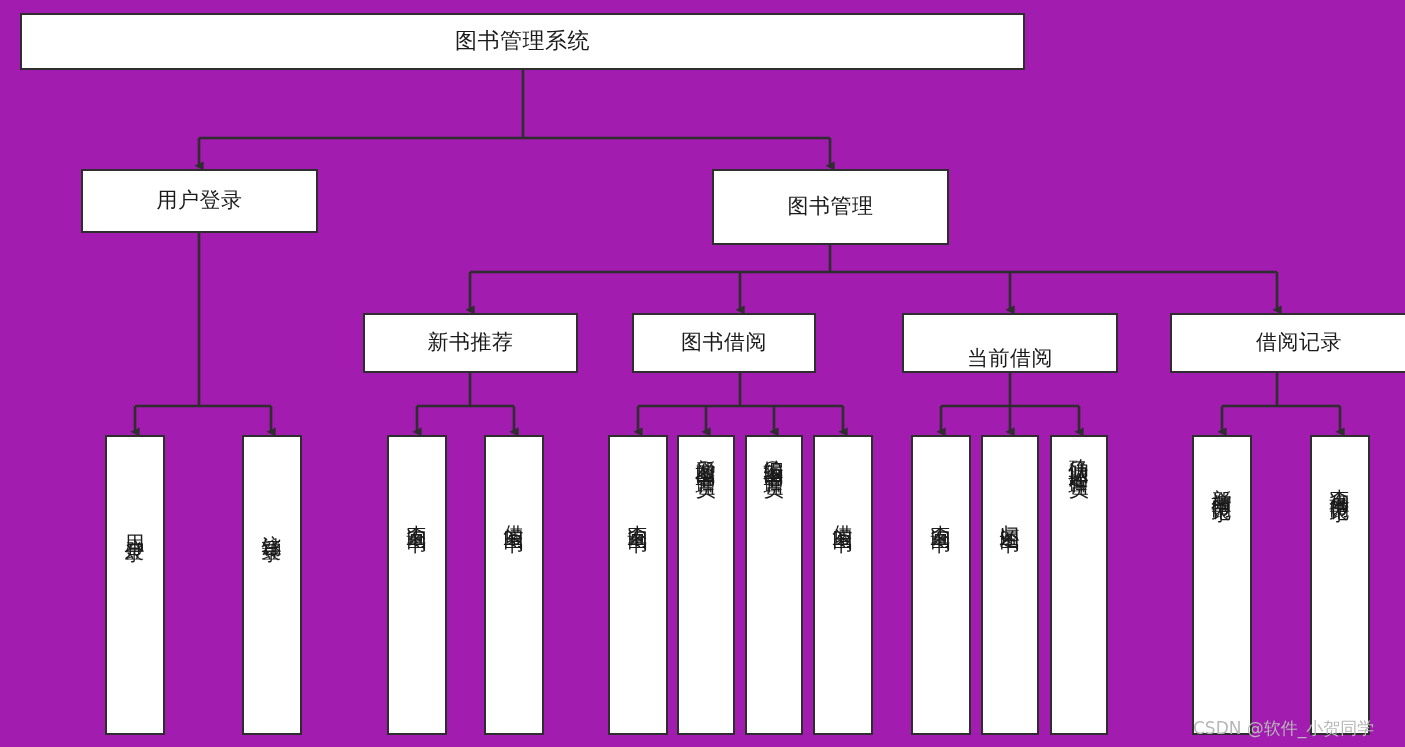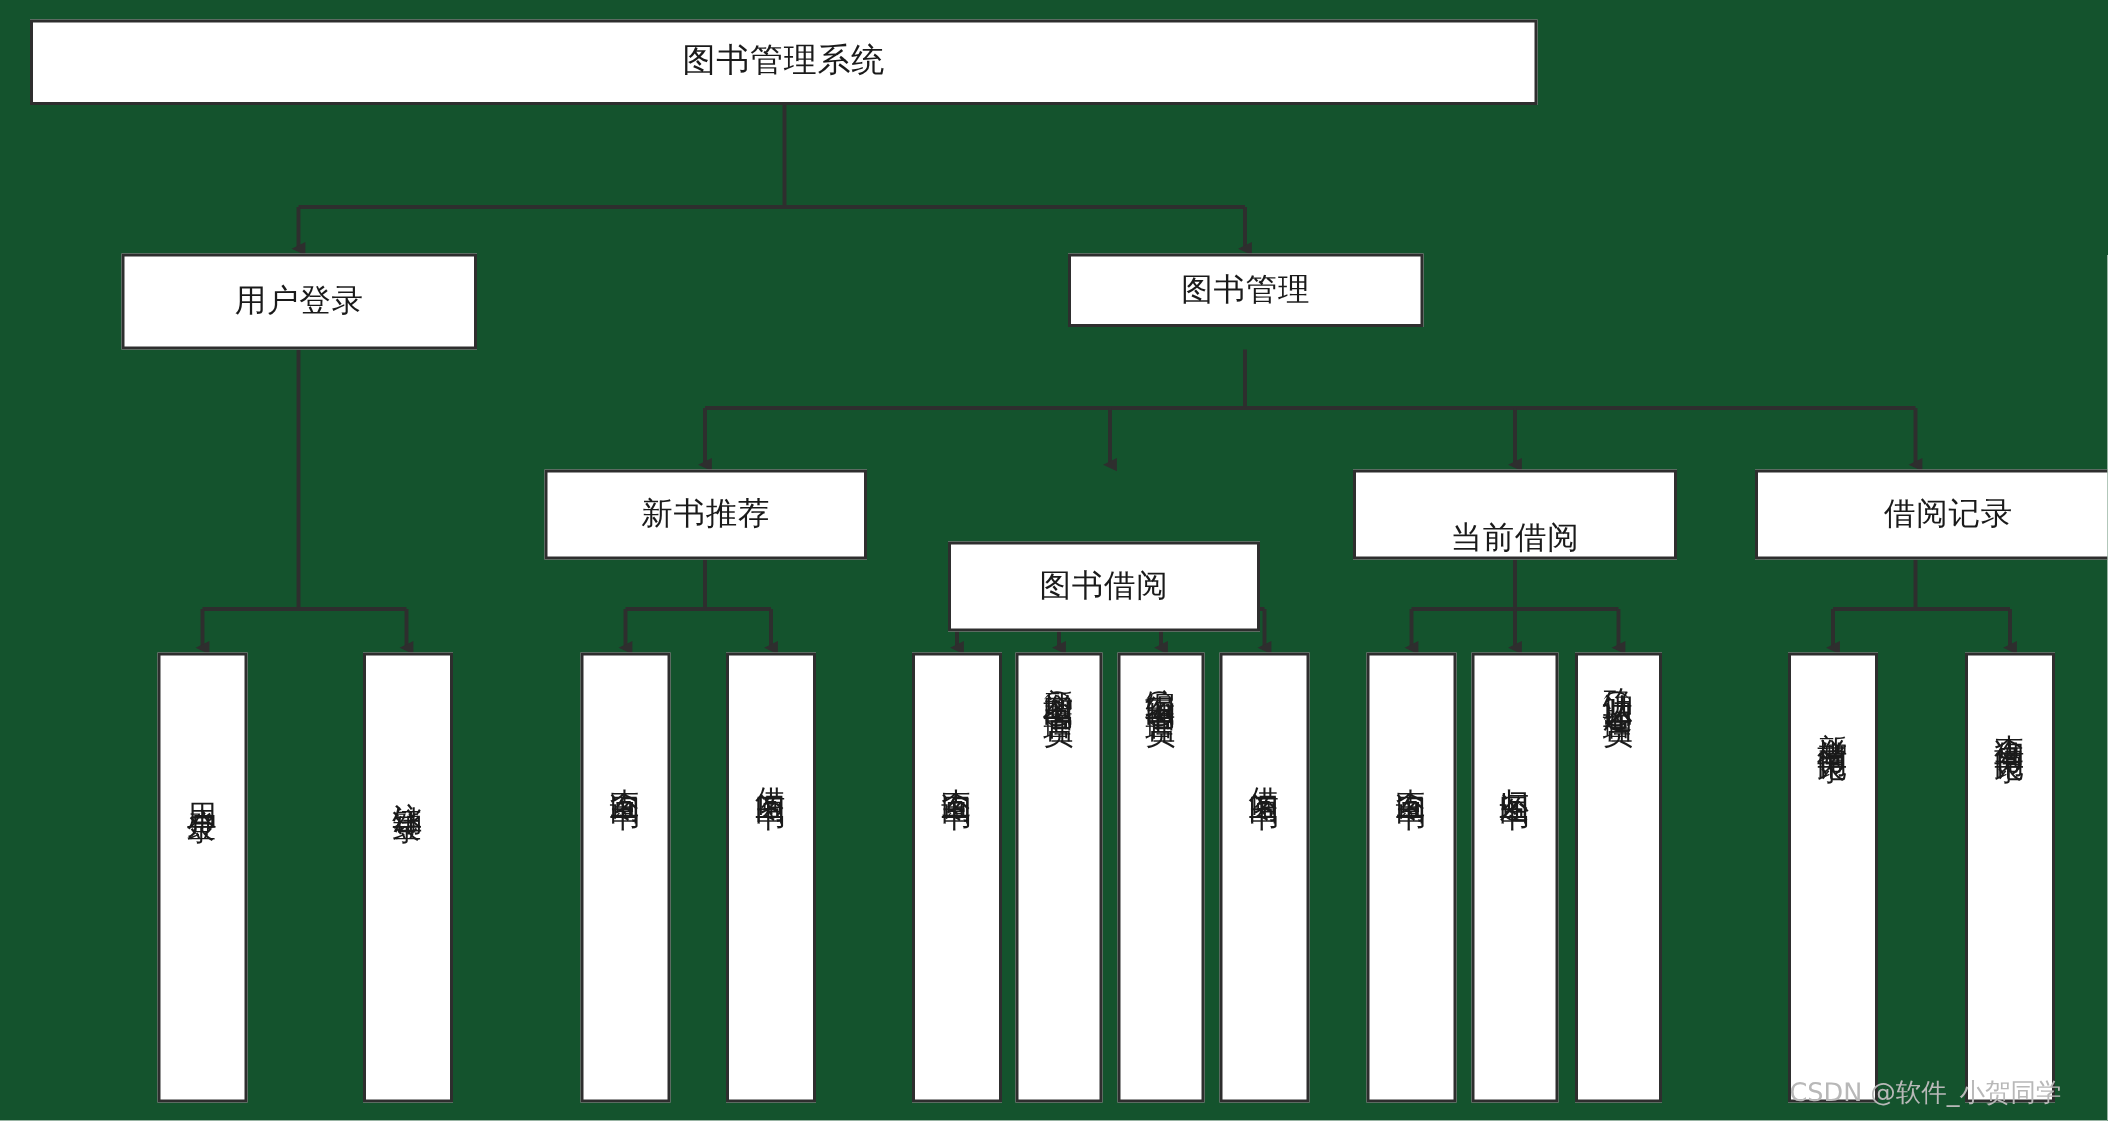--- a/index.html
+++ b/index.html
@@ -8,21 +8,21 @@
     padding: 0;
     background: #ffffff;
   }
   body {
     font-family: "DejaVu Sans", "Liberation Sans", sans-serif;
   }
   #diagram-root {
     position: relative;
     width: 1405px;
     height: 747px;
-    background: #14532d;
+    background: #a21caf;
     overflow: hidden;
   }
   #edges-layer {
     position: absolute;
     left: 0;
     top: 0;
     width: 1405px;
     height: 747px;
   }
   .node {
@@ -120,28 +120,28 @@
     </g>
   </svg>
 
   <div class="node horizontal root" style="left:20px; top:13px; width:1005px; height:57px;">
     <span class="node-label">图书管理系统</span>
   </div>
 
   <div class="node horizontal" style="left:81px; top:169px; width:237px; height:64px;">
     <span class="node-label">用户登录</span>
   </div>
-  <div class="node horizontal" style="left:712px; top:169px; width:237px; height:49px;">
+  <div class="node horizontal" style="left:712px; top:169px; width:237px; height:76px;">
     <span class="node-label">图书管理</span>
   </div>
 
   <div class="node horizontal" style="left:363px; top:313px; width:215px; height:60px;">
     <span class="node-label">新书推荐</span>
   </div>
-  <div class="node horizontal" style="left:632px; top:313px; width:208px; height:60px;margin-top:48px;">
+  <div class="node horizontal" style="left:632px; top:313px; width:184px; height:60px;">
     <span class="node-label">图书借阅</span>
   </div>
   <div class="node horizontal" style="left:902px; top:313px; width:216px; height:60px;align-items:flex-end;">
     <span class="node-label">当前借阅</span>
   </div>
   <div class="node horizontal" style="left:1170px; top:313px; width:258px; height:60px;">
     <span class="node-label">借阅记录</span>
   </div>
 
   <div class="node vertical" style="left:105px; top:435px; width:60px; height:300px; padding-top:82px;">

